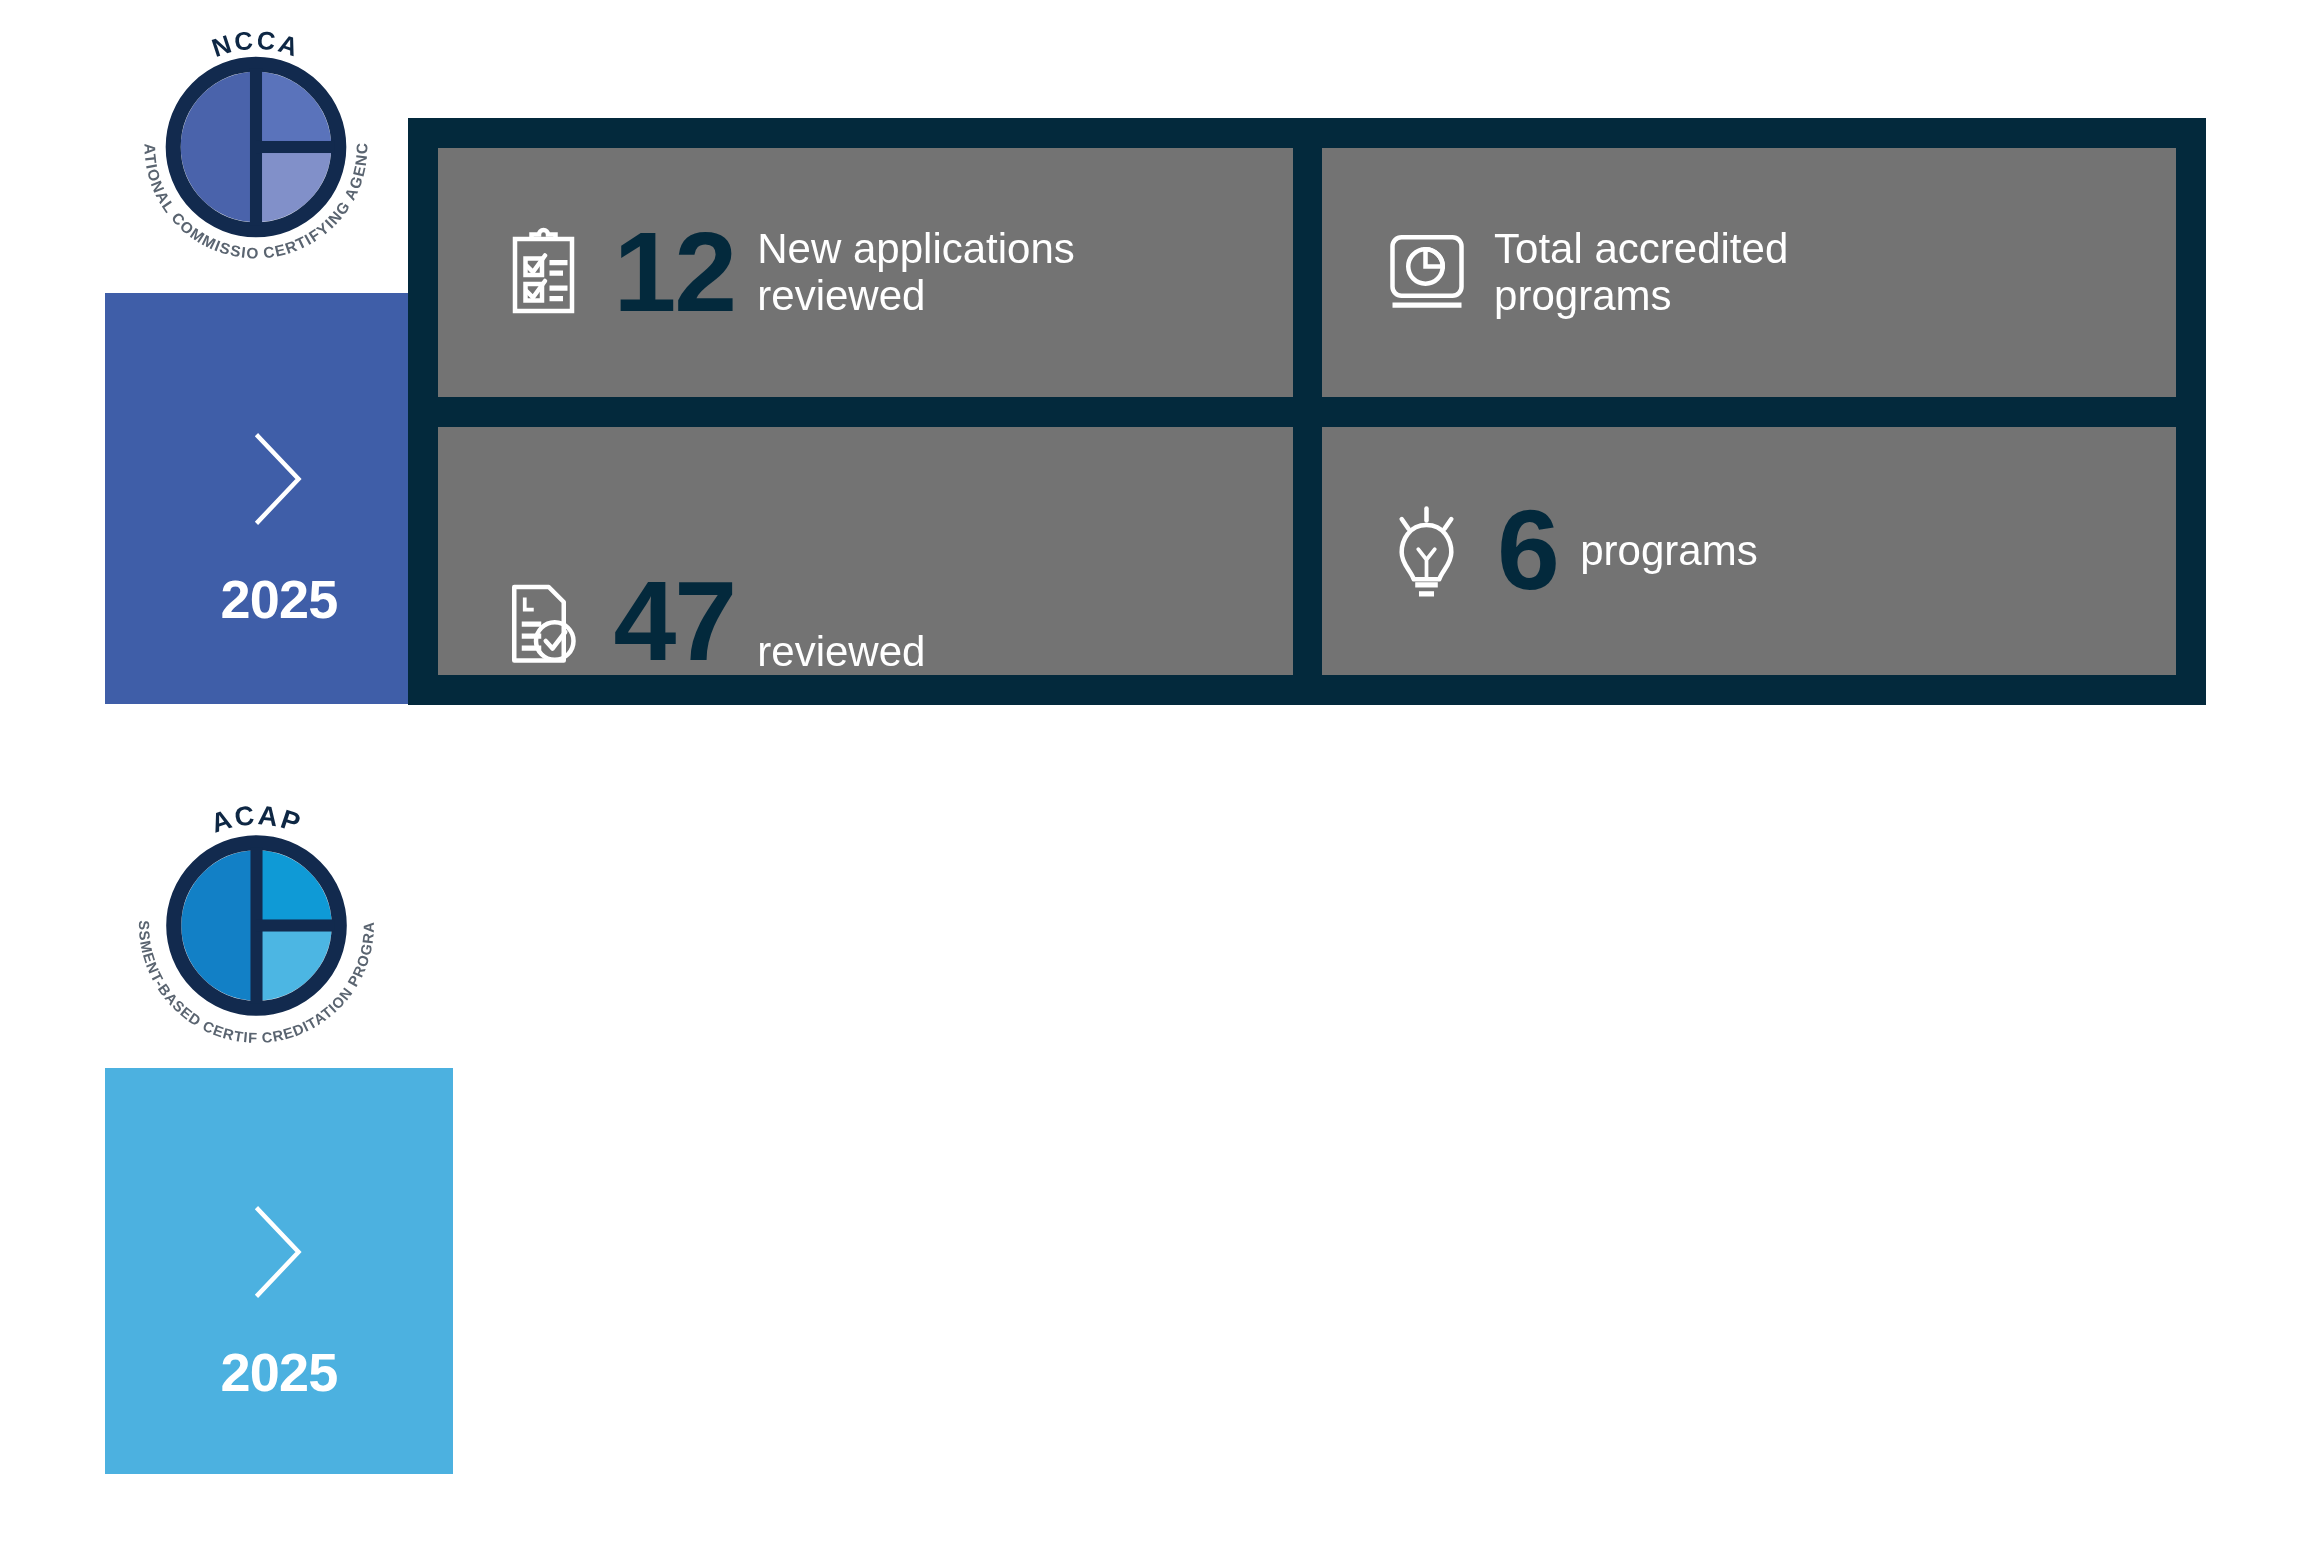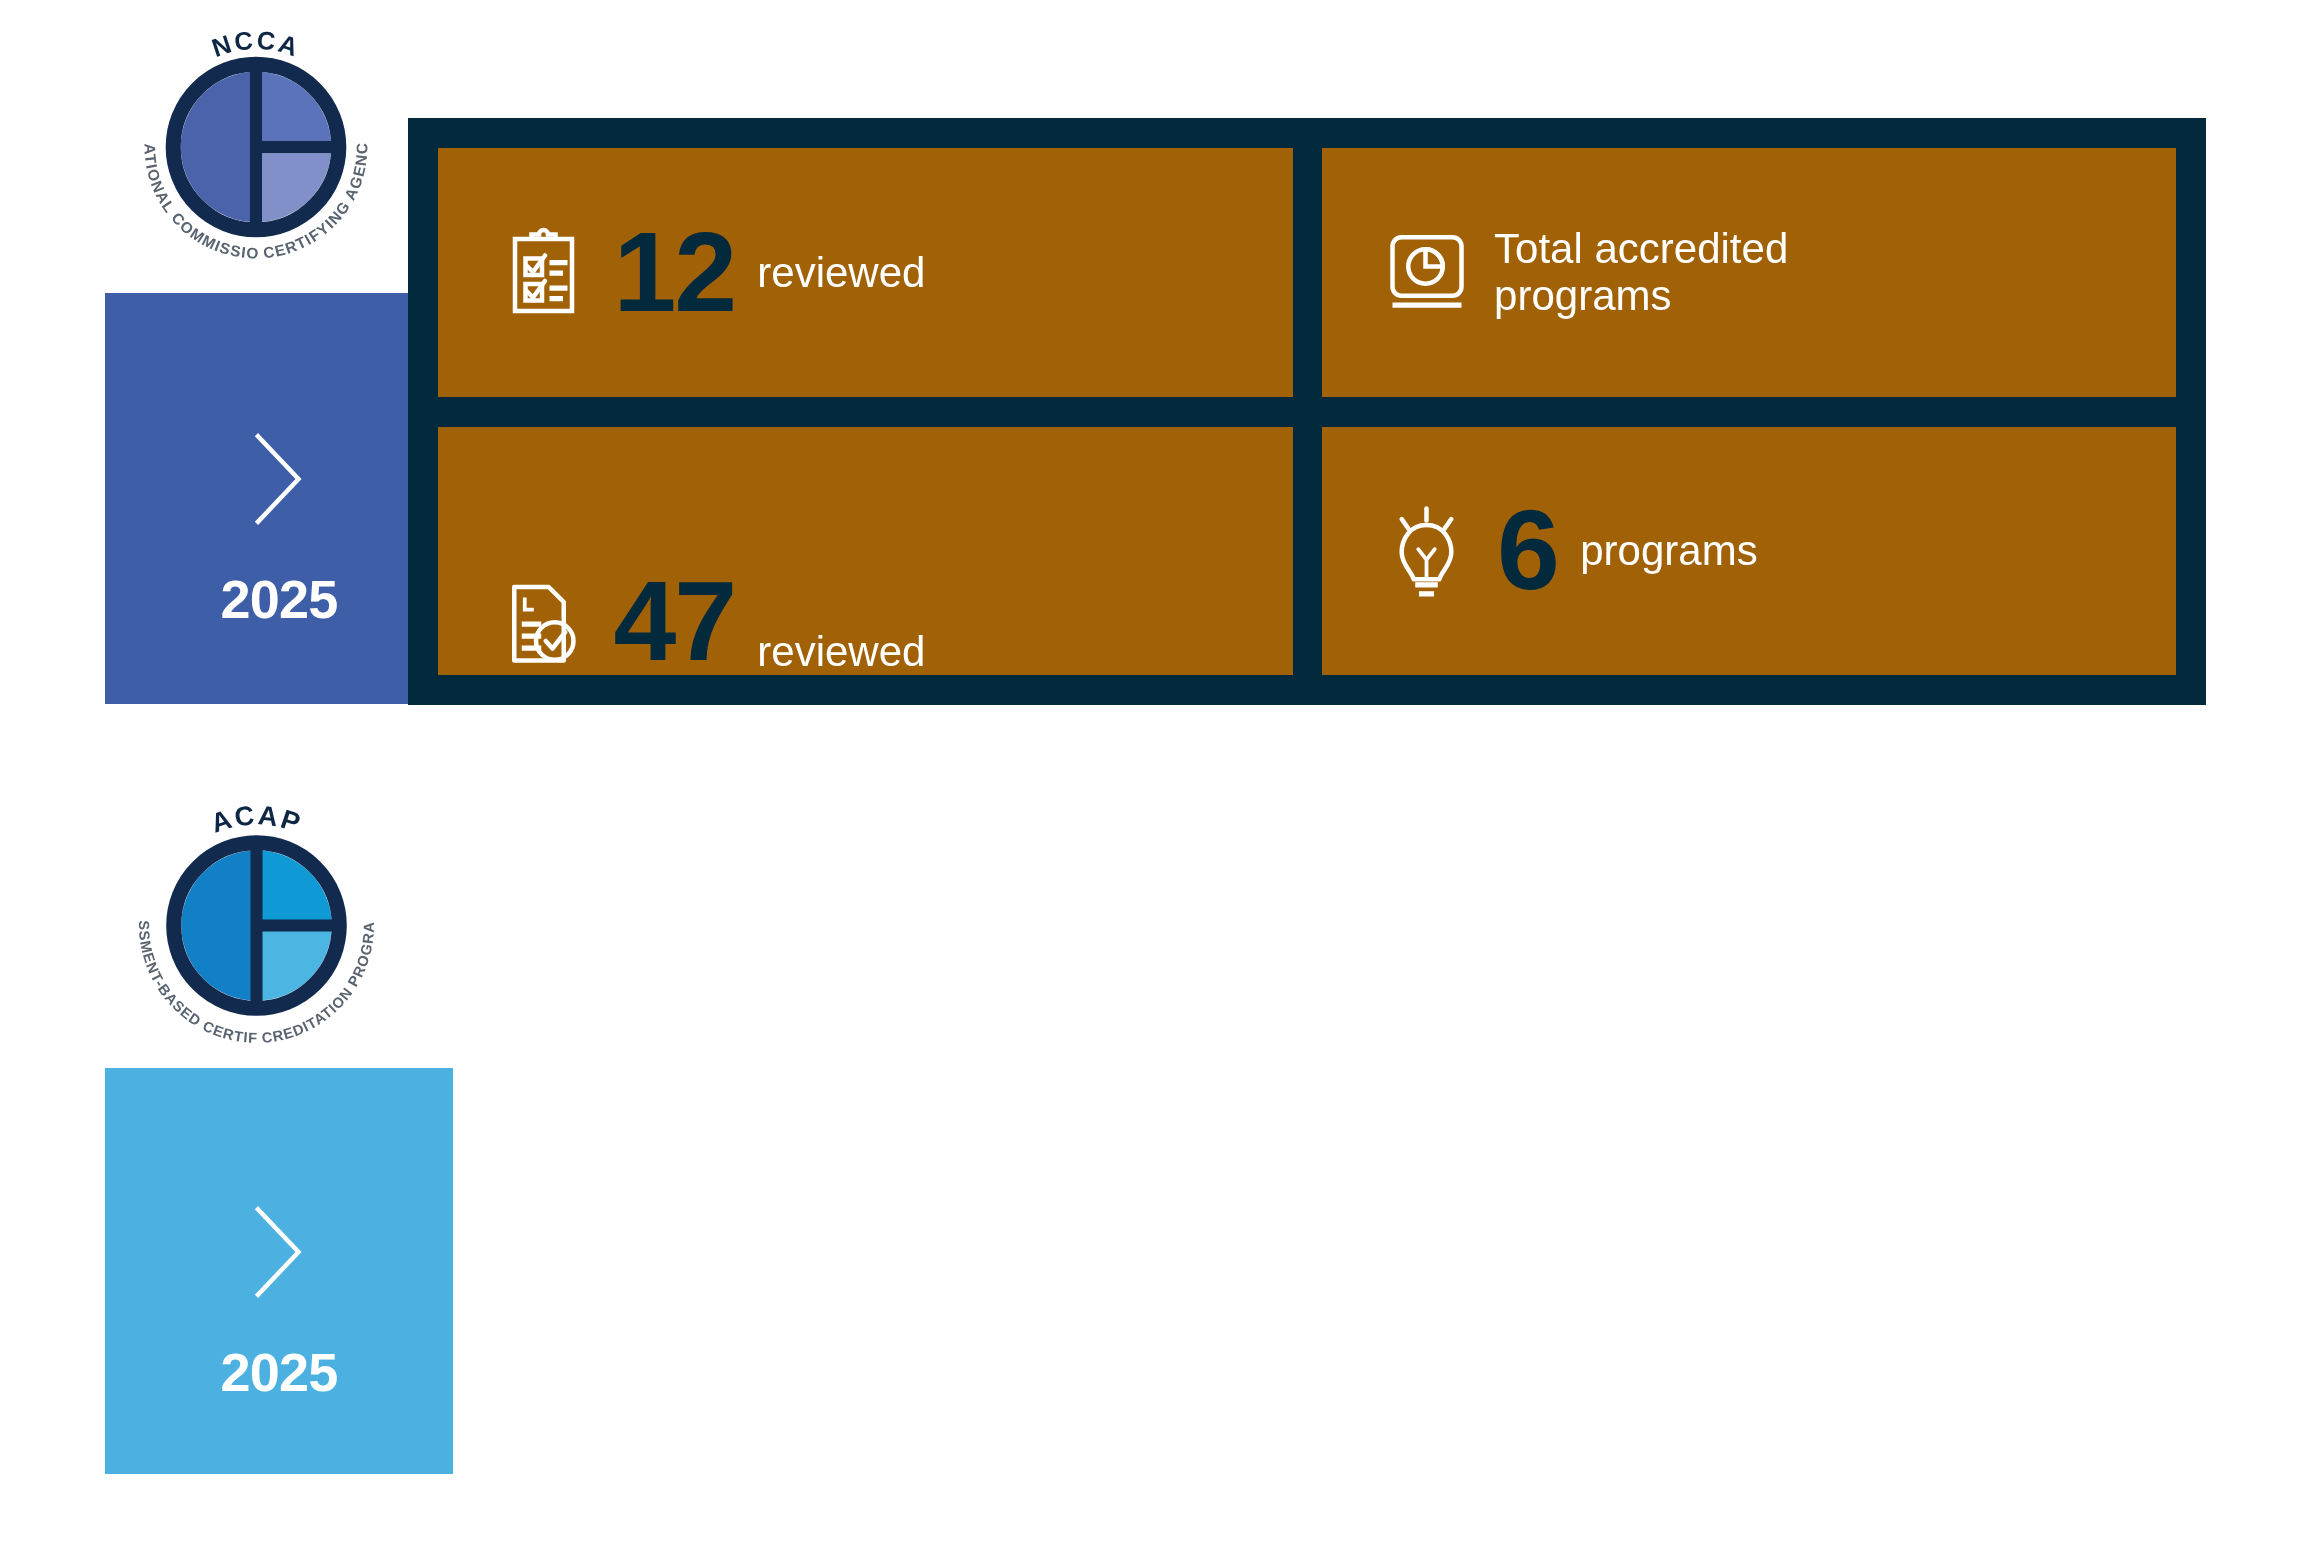--- a/index.html
+++ b/index.html
@@ -83,21 +83,21 @@
     height: 587px;
     grid-template-columns: 1fr 1fr;
     grid-template-rows: 1fr 1fr;
   }
 
   .stat-card {
     display: flex;
     align-items: center;
     box-sizing: border-box;
   }
-  .card-ncca { background: #a16207; padding-left: 60px; }
+  .card-ncca { background: #737373; padding-left: 60px; }
 
   .stat-icon {
     flex: 0 0 auto;
     display: flex;
     align-items: center;
     justify-content: center;
   }
   .icon-sm { width: 90px; height: 105px; }
 
   .stat-number {
@@ -188,20 +188,21 @@
           <path d="M28 52 L36 60 L52 38" fill="none" stroke="#ffffff" stroke-width="6" stroke-linecap="round" stroke-linejoin="round"></path>
           <path d="M28 86 L36 94 L52 72" fill="none" stroke="#ffffff" stroke-width="6" stroke-linecap="round" stroke-linejoin="round"></path>
           <rect x="58" y="44" width="24" height="7" fill="#ffffff"></rect>
           <rect x="58" y="58" width="18" height="7" fill="#ffffff"></rect>
           <rect x="58" y="78" width="24" height="7" fill="#ffffff"></rect>
           <rect x="58" y="92" width="18" height="7" fill="#ffffff"></rect>
         </svg>
       </div>
       <div class="stat-number num-sm">12</div>
       <div class="stat-text txt-sm">
+        <div>New applications</div>
         <div>reviewed</div>
       </div>
     </div>
 
     <div class="stat-card card-ncca" id="card-ncca-1">
       <div class="stat-icon icon-sm">
         <svg viewBox="0 0 120 110" width="90" height="83">
           <rect x="14" y="8" width="92" height="78" rx="12" fill="none" stroke="#ffffff" stroke-width="6"></rect>
           <circle cx="58" cy="47" r="23" fill="none" stroke="#ffffff" stroke-width="6"></circle>
           <path d="M58 47 L58 24 A23 23 0 0 1 81 47 Z" fill="none" stroke="#ffffff" stroke-width="6"></path>

